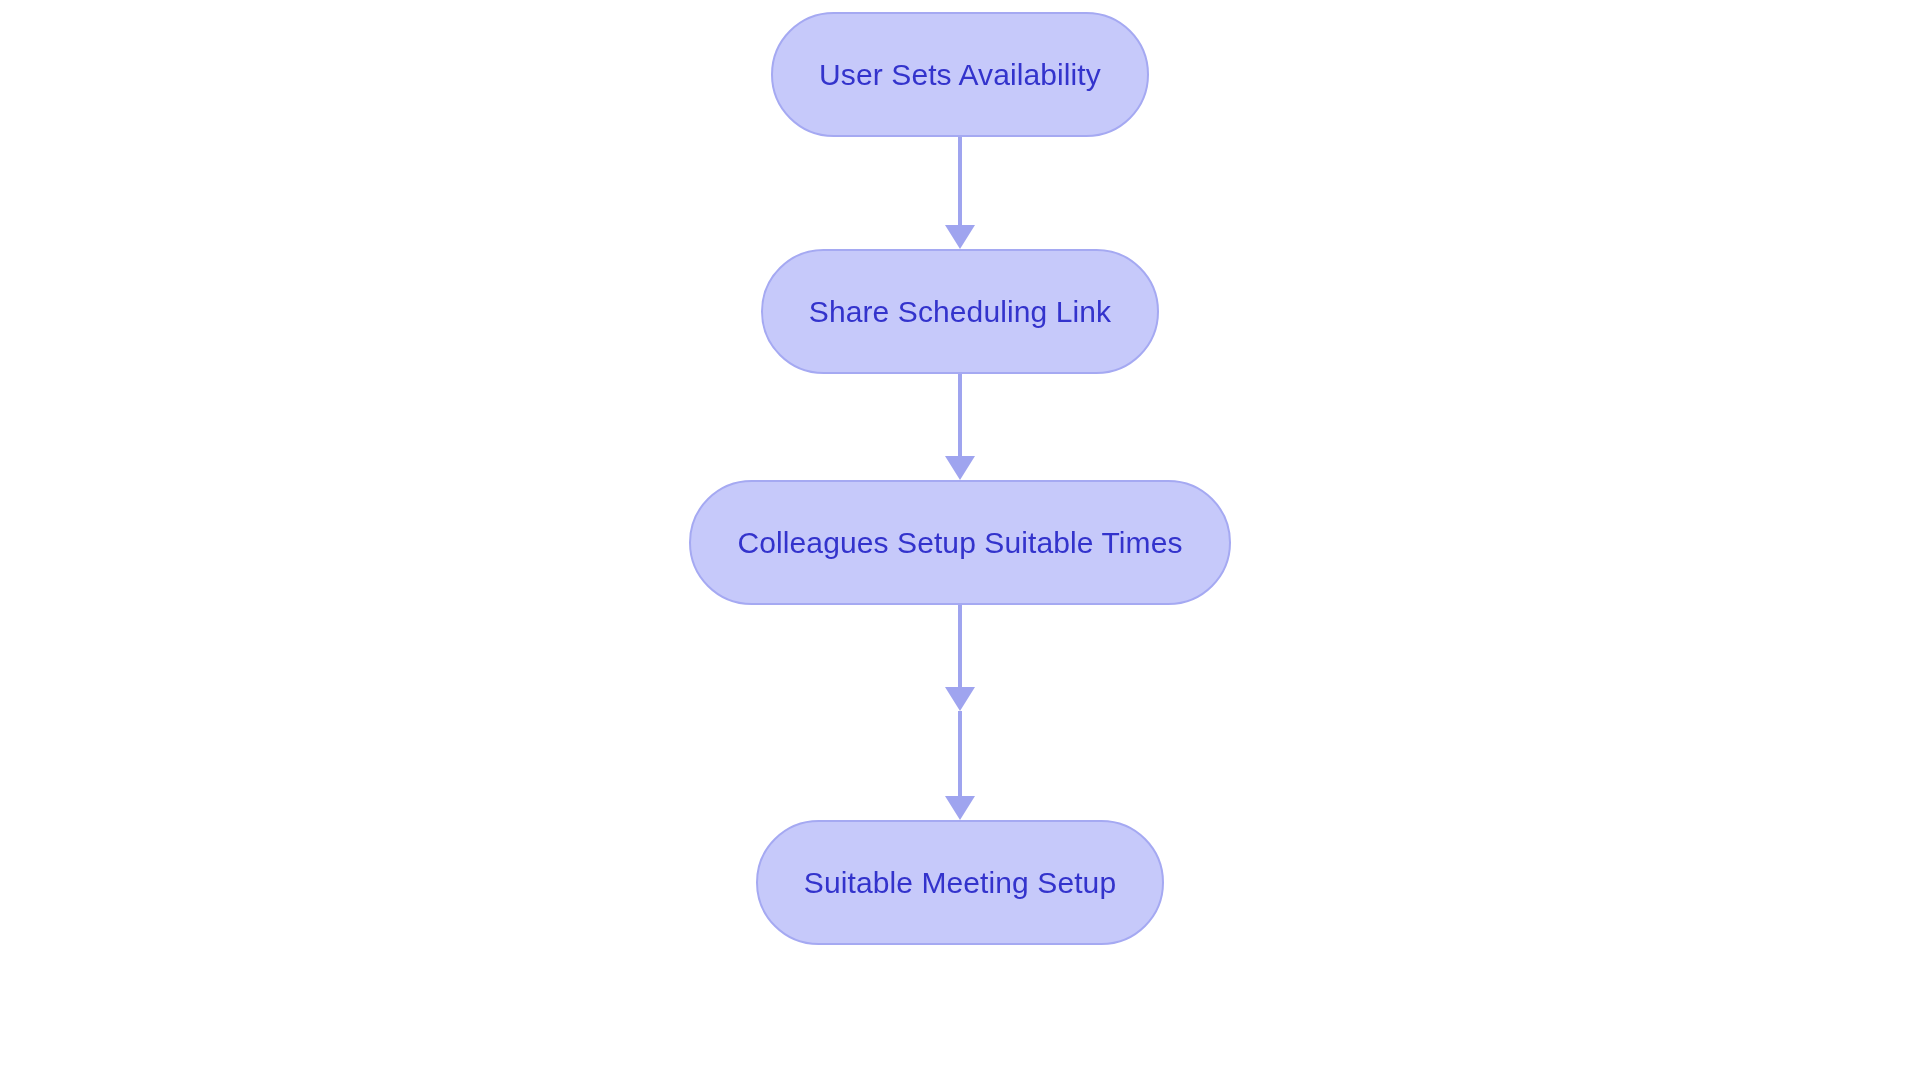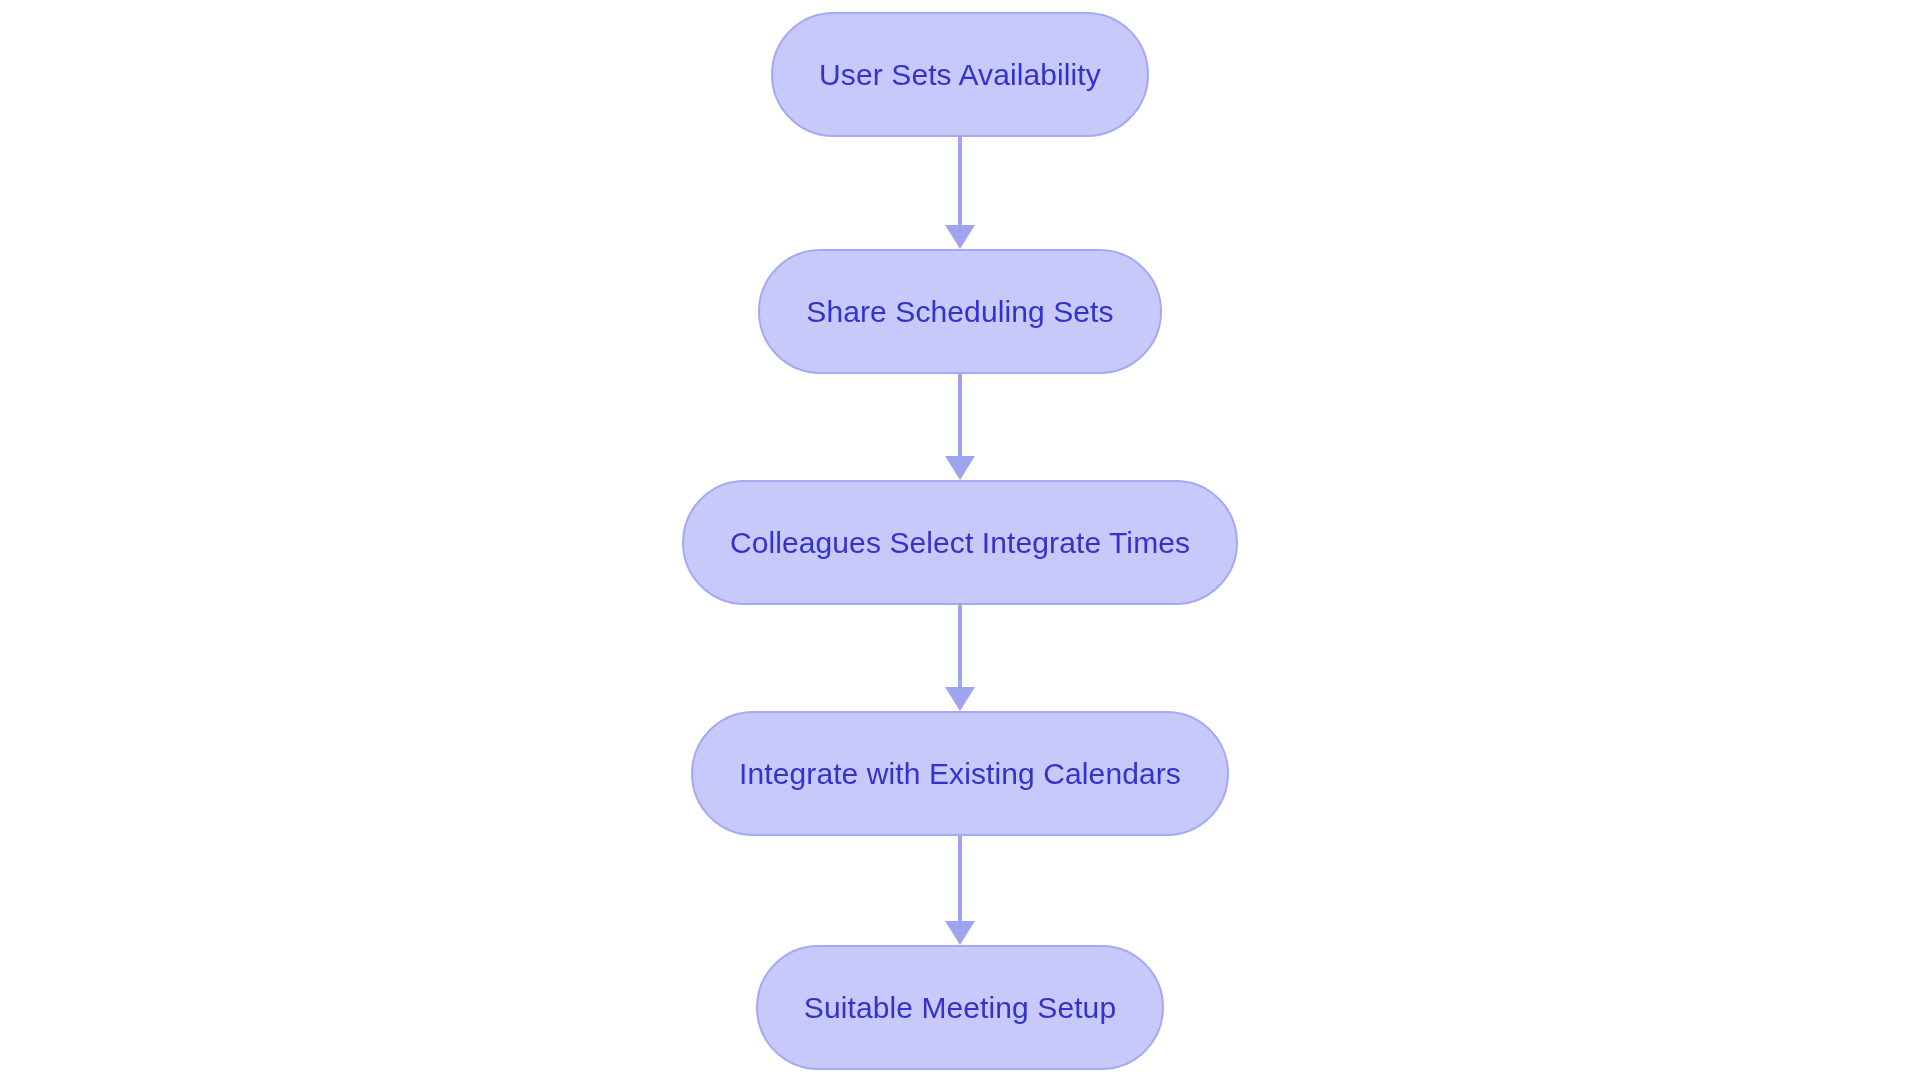--- a/index.html
+++ b/index.html
@@ -96,40 +96,37 @@
     <div class="node">
       <span class="node-label">User Sets Availability</span>
     </div>
 
     <div class="connector gap-1">
       <div class="connector-stem"></div>
       <div class="connector-head"></div>
     </div>
 
     <div class="node">
-      <span class="node-label">Share Scheduling Sets</span>
+      <span class="node-label">Share Scheduling Link</span>
     </div>
 
     <div class="connector gap-2">
       <div class="connector-stem"></div>
       <div class="connector-head"></div>
     </div>
 
     <div class="node">
-      <span class="node-label">Colleagues Select Integrate Times</span>
+      <span class="node-label">Colleagues Setup Suitable Times</span>
     </div>
 
     <div class="connector gap-3">
       <div class="connector-stem"></div>
       <div class="connector-head"></div>
     </div>
 
-    <div class="node">
-      <span class="node-label">Integrate with Existing Calendars</span>
-    </div>
 
     <div class="connector gap-4">
       <div class="connector-stem"></div>
       <div class="connector-head"></div>
     </div>
 
     <div class="node">
       <span class="node-label">Suitable Meeting Setup</span>
     </div>
 

